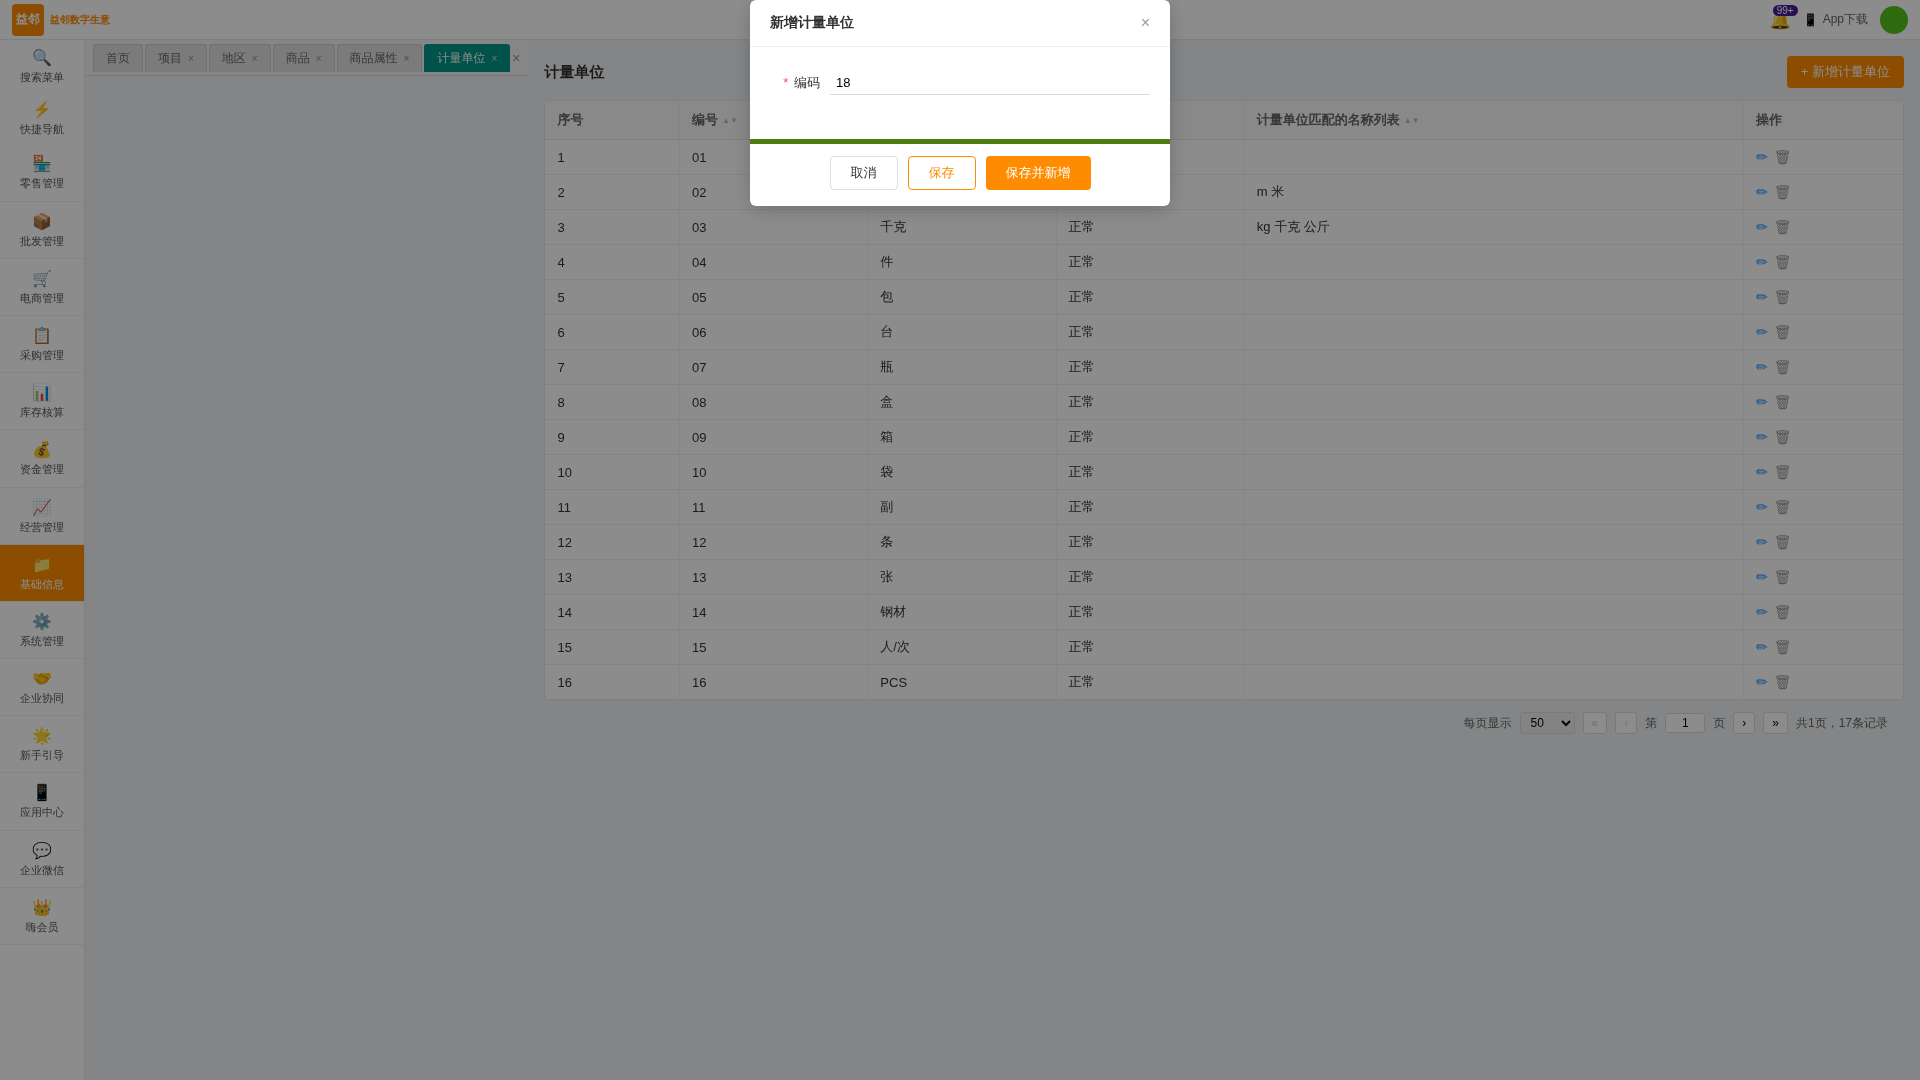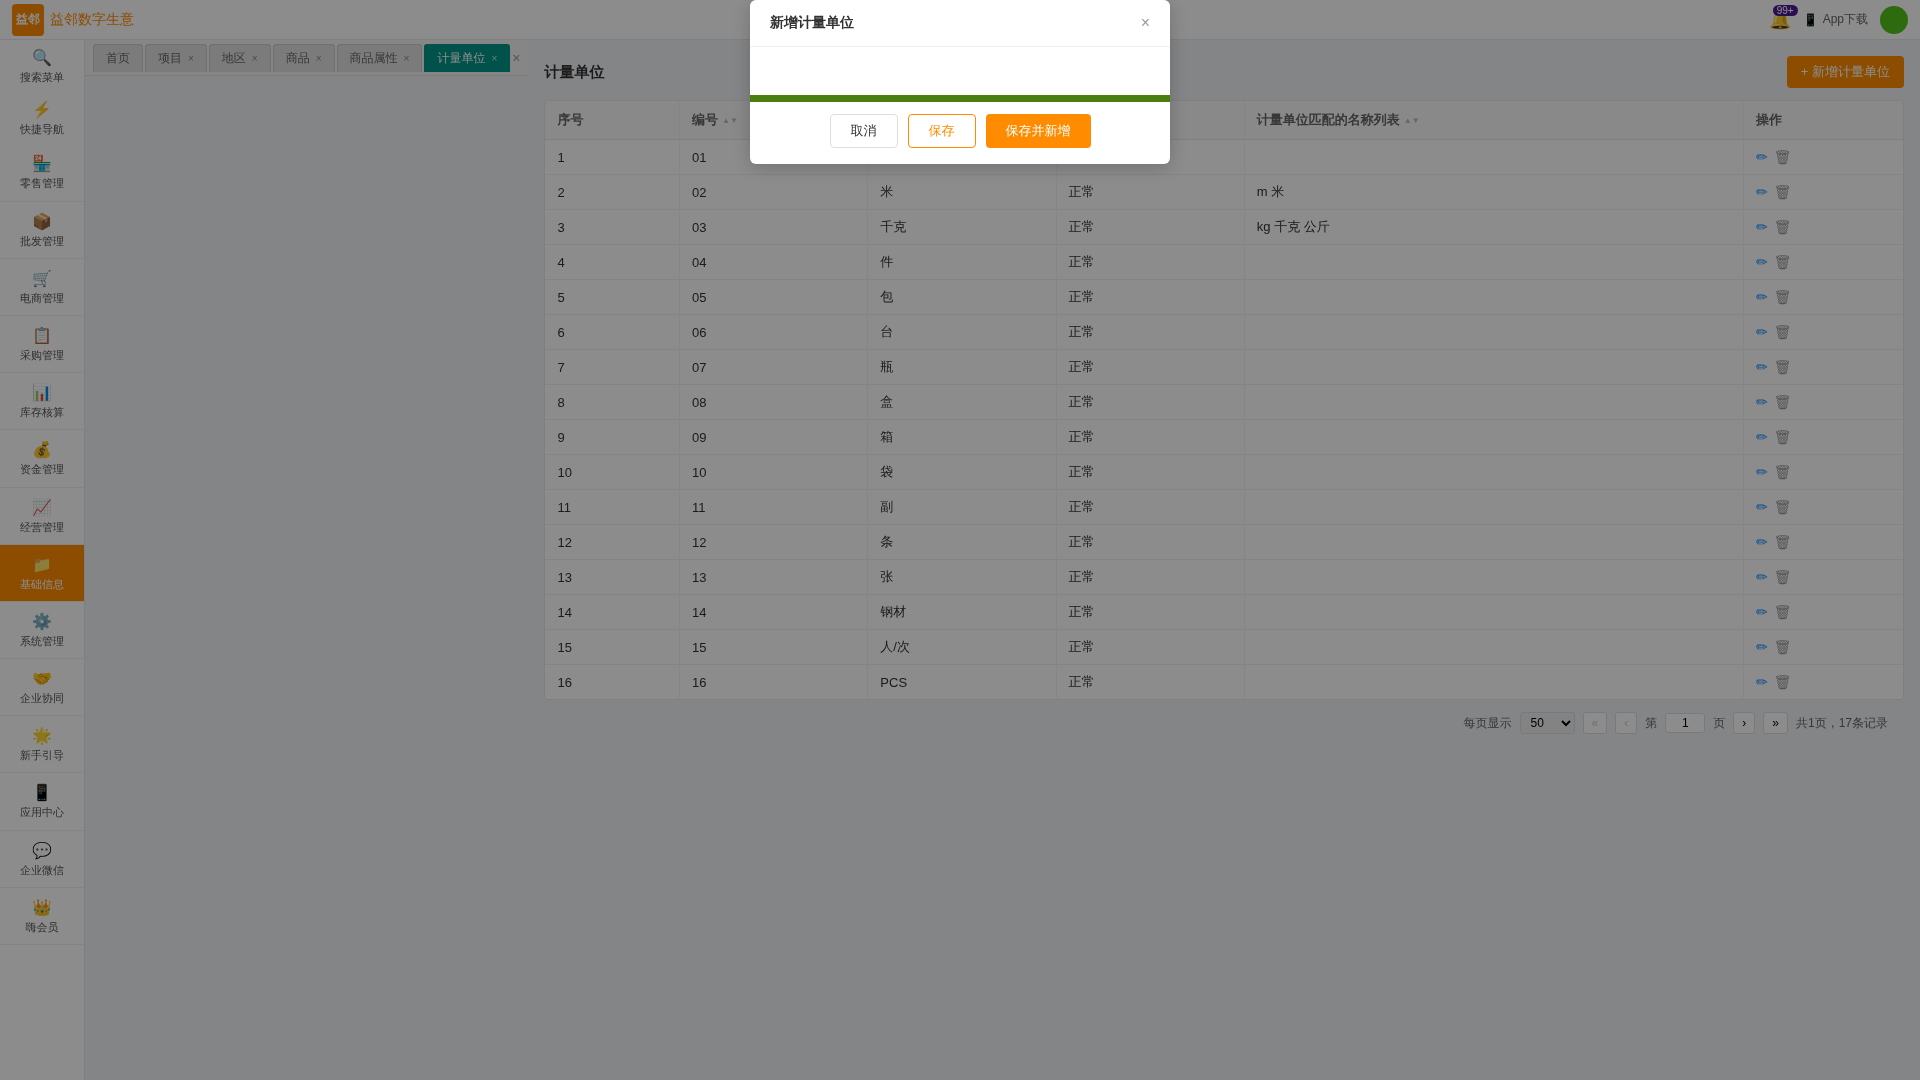--- a/index.html
+++ b/index.html
@@ -3,21 +3,21 @@
   <meta charset="utf-8">
   <style>
     * { box-sizing: border-box; margin: 0; padding: 0; }
     body { font-family: 'Microsoft YaHei', Arial, sans-serif; font-size: 13px; background: #f0f2f5; color: #333; height: 1080px; width: 1920px; overflow: hidden; display: flex; flex-direction: column; }
 
     
     .top-bar { height: 40px; background: #fff; border-bottom: 1px solid #e8e8e8; display: flex; align-items: center; padding: 0 12px; justify-content: space-between; flex-shrink: 0; }
     .top-bar-left { display: flex; align-items: center; gap: 8px; }
     .logo-area { display: flex; align-items: center; gap: 6px; }
     .logo-icon { width: 32px; height: 32px; background: #ff8c00; border-radius: 4px; display: flex; align-items: center; justify-content: center; color: white; font-weight: bold; font-size: 12px; }
-    .logo-text { color: #ff8c00; font-weight: normal; font-size: 14px; }
+    .logo-text { color: #ff8c00; font-weight: bold; font-size: 10px; }
     .top-bar-right { display: flex; align-items: center; gap: 12px; font-size: 12px; color: #666; }
     .notification-btn { position: relative; background: none; border: none; cursor: pointer; font-size: 18px; color: #666; }
     .badge { position: absolute; top: -4px; right: -6px; background: #4c1d95; color: white; border-radius: 8px; font-size: 10px; padding: 0 4px; min-width: 16px; text-align: center; }
     .app-download { background: none; border: none; cursor: pointer; color: #666; font-size: 12px; display: flex; align-items: center; gap: 4px; }
     .avatar { width: 28px; height: 28px; background: #52c41a; border-radius: 50%; }
 
     
     .main-layout { display: flex; flex: 1; overflow: hidden; }
 
     
@@ -75,21 +75,21 @@
     .modal { background: white; border-radius: 6px; width: 420px; box-shadow: 0 4px 20px rgba(0,0,0,0.2); overflow: hidden; }
     .modal-header { padding: 14px 20px; border-bottom: 1px solid #f0f0f0; display: flex; justify-content: space-between; align-items: center; }
     .modal-title { font-size: 14px; font-weight: bold; color: #333; }
     .modal-close { background: none; border: none; cursor: pointer; color: #999; font-size: 16px; }
     .modal-body { padding: 24px 20px; }
     .form-row { display: flex; align-items: center; margin-bottom: 20px; }
     .form-label { width: 60px; text-align: right; padding-right: 10px; font-size: 13px; color: #333; }
     .required-star { color: #ff4d4f; margin-right: 2px; }
     .form-input { flex: 1; border: none; border-bottom: 1px solid #d9d9d9; padding: 4px 6px; font-size: 13px; outline: none; }
     .form-input.active-input { border-bottom: 2px solid #ff8c00; }
-    .modal-footer { padding: 12px 20px 16px; display: flex; justify-content: center; gap: 10px; border-top: 7px solid #4d7c0f; }
+    .modal-footer { padding: 12px 20px 16px; display: flex; justify-content: center; gap: 10px; border-top: 5px solid #4d7c0f; }
     .btn-cancel { border: 1px solid #ddd; background: white; padding: 7px 20px; border-radius: 4px; cursor: pointer; font-size: 13px; color: #333; }
     .btn-save { border: 1px solid #ff8c00; background: white; padding: 7px 20px; border-radius: 4px; cursor: pointer; font-size: 13px; color: #ff8c00; }
     .btn-save-new { border: none; background: #ff8c00; padding: 7px 20px; border-radius: 4px; cursor: pointer; font-size: 13px; color: white; }
 
     
     .tab-bar-close { margin-left: auto; background: none; border: none; cursor: pointer; color: #999; font-size: 14px; }
   </style>
 </head>
 <body>
 
@@ -463,20 +463,27 @@
   </div>
 </div>
 
 <div class="overlay">
   <div class="modal">
     <div class="modal-header">
       <span class="modal-title">新增计量单位</span>
       <button class="modal-close">×</button>
     </div>
     <div class="modal-body">
+      <div class="form-row">
+        <div class="form-label">
+          <span class="required-star">*</span>
+          <span>编码</span>
+        </div>
+        <input class="form-input" type="text" value="18" style="">
+      </div>
     </div>
     <div class="modal-footer">
       <button class="btn-cancel">取消</button>
       <button class="btn-save">保存</button>
       <button class="btn-save-new">保存并新增</button>
     </div>
   </div>
 </div>
 
 </body></html>

